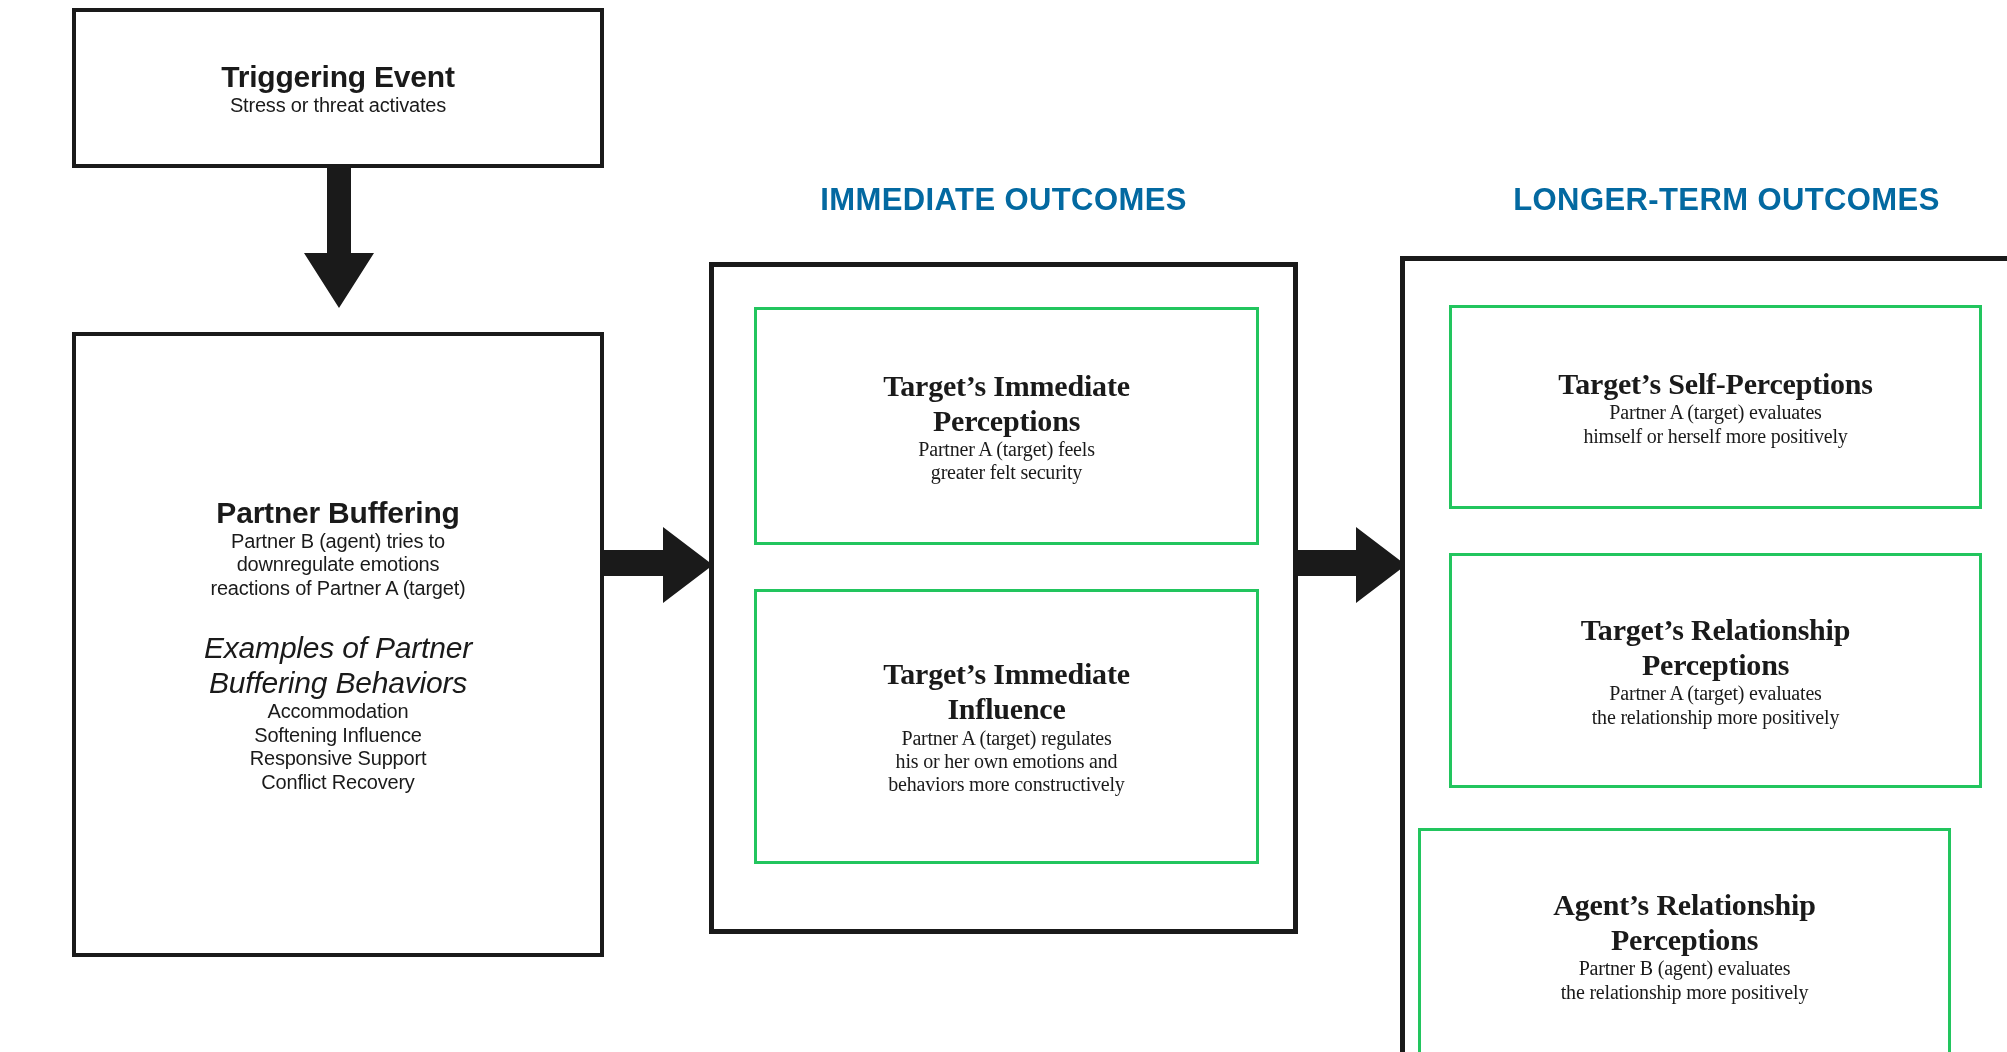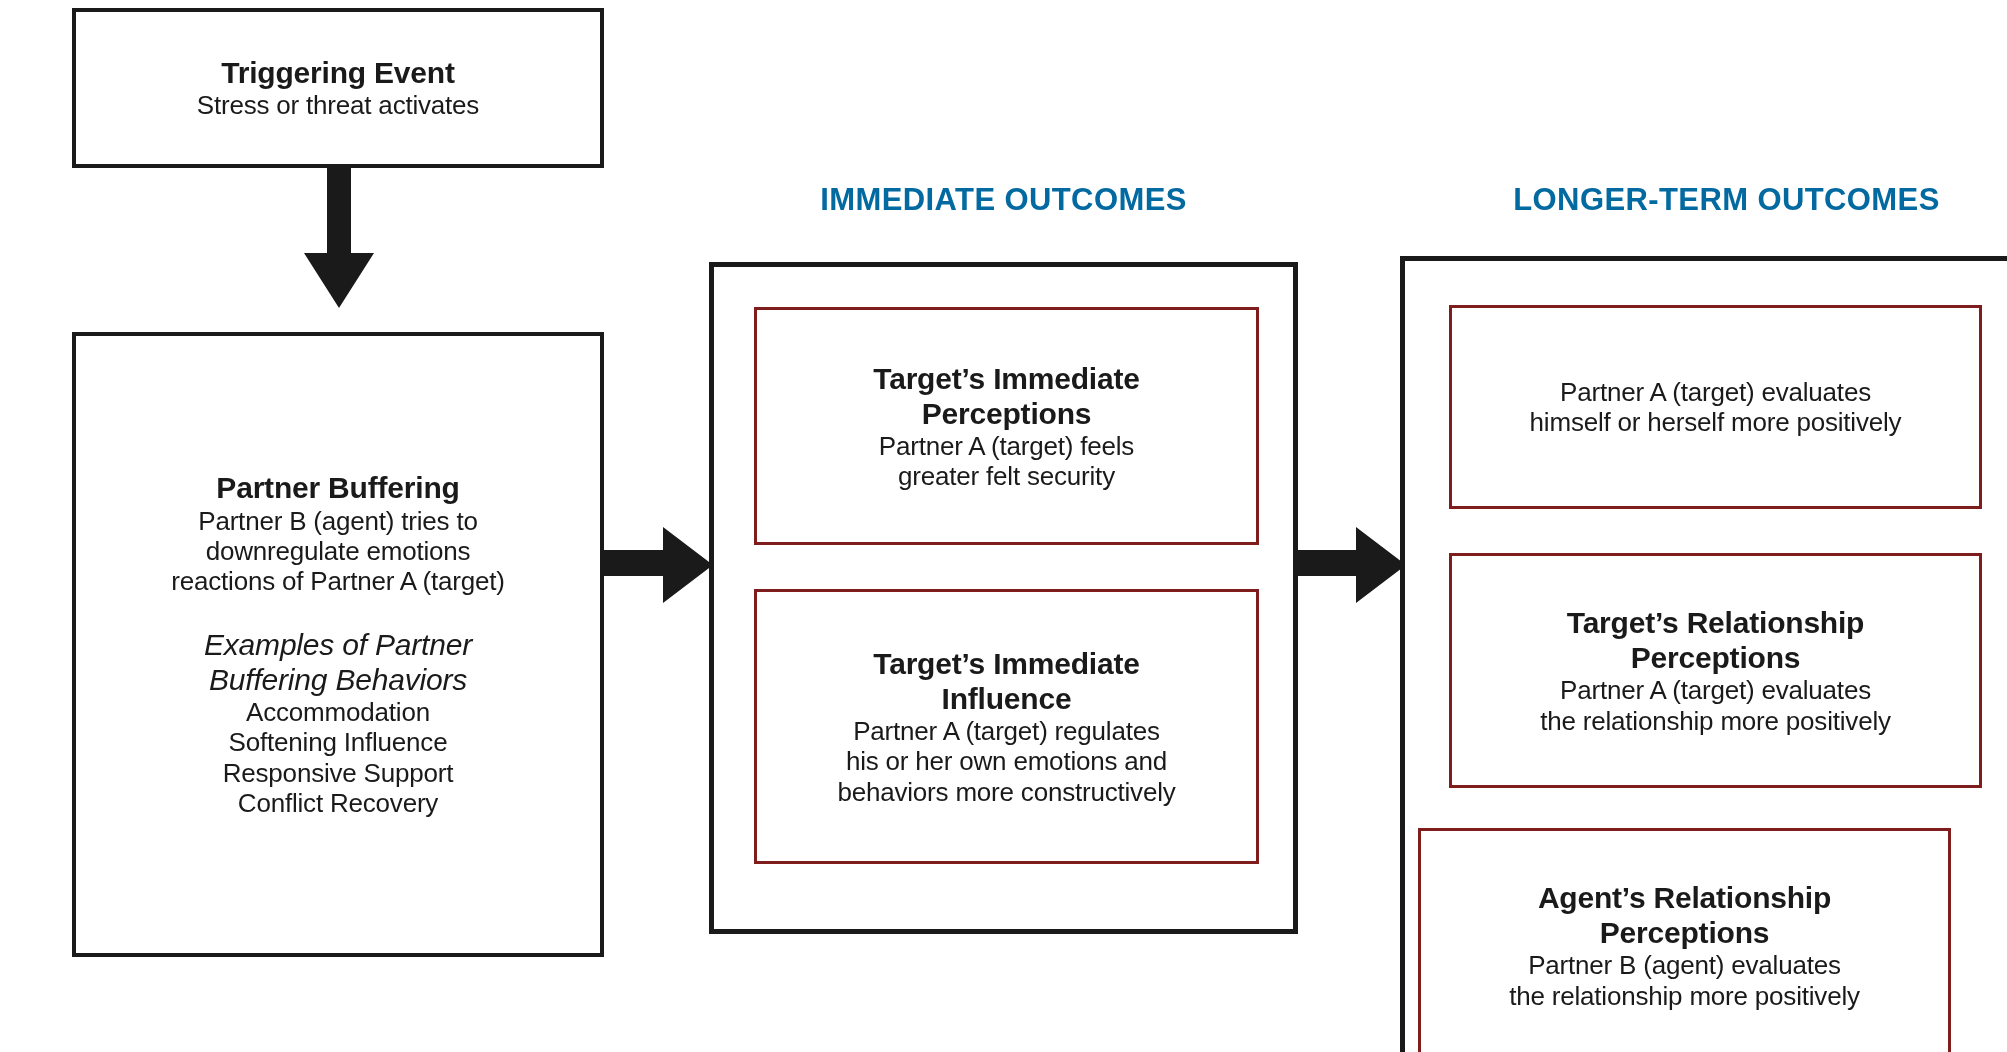--- a/index.html
+++ b/index.html
@@ -24,43 +24,44 @@
     box-sizing: border-box;
     display: flex;
     flex-direction: column;
     align-items: center;
     justify-content: center;
     text-align: right;
   }
   .inner-box {
     position: absolute;
     background: #ffffff;
-    border: 3px solid #7f1d1d;
+    border: 3px solid #22c55e;
     box-sizing: border-box;
     display: flex;
     flex-direction: column;
     align-items: center;
     justify-content: center;
     text-align: left;
+    font-family: Liberation Serif, serif;
   }
   .container-box {
     position: absolute;
     background: #ffffff;
     border: 5px solid #1a1a1a;
     box-sizing: border-box;
   }
 
   .title {
     font-weight: bold;
     font-size: 30px;
     line-height: 1.17;
     letter-spacing: -0.2px;
   }
   .body-line {
-    font-size: 26px;
+    font-size: 20px;
     line-height: 1.17;
     letter-spacing: -0.2px;
   }
   .ital {
     font-style: italic;
     font-size: 30px;
     line-height: 1.17;
     letter-spacing: -0.2px;
   }
   .gap {
@@ -152,20 +153,21 @@
 </div>
 
 <svg class="arrow-right" style="left:1294px; top:523px;" width="115" height="84" viewBox="0 0 115 84">
   <polygon points="0,27 62,27 62,4 112,42 62,80 62,53 0,53" fill="#1a1a1a"></polygon>
 </svg>
 
 <div class="col-heading" id="heading-longer">LONGER-TERM OUTCOMES</div>
 
 <div class="container-box" id="cont-longer">
   <div class="inner-box" id="lt-self">
+    <div class="title">Target’s Self-Perceptions</div>
     <div class="body-line">Partner A (target) evaluates</div>
     <div class="body-line">himself or herself more positively</div>
   </div>
 
   <div class="inner-box" id="lt-target-rel">
     <div class="title">Target’s Relationship</div>
     <div class="title">Perceptions</div>
     <div class="body-line">Partner A (target) evaluates</div>
     <div class="body-line">the relationship more positively</div>
   </div>

